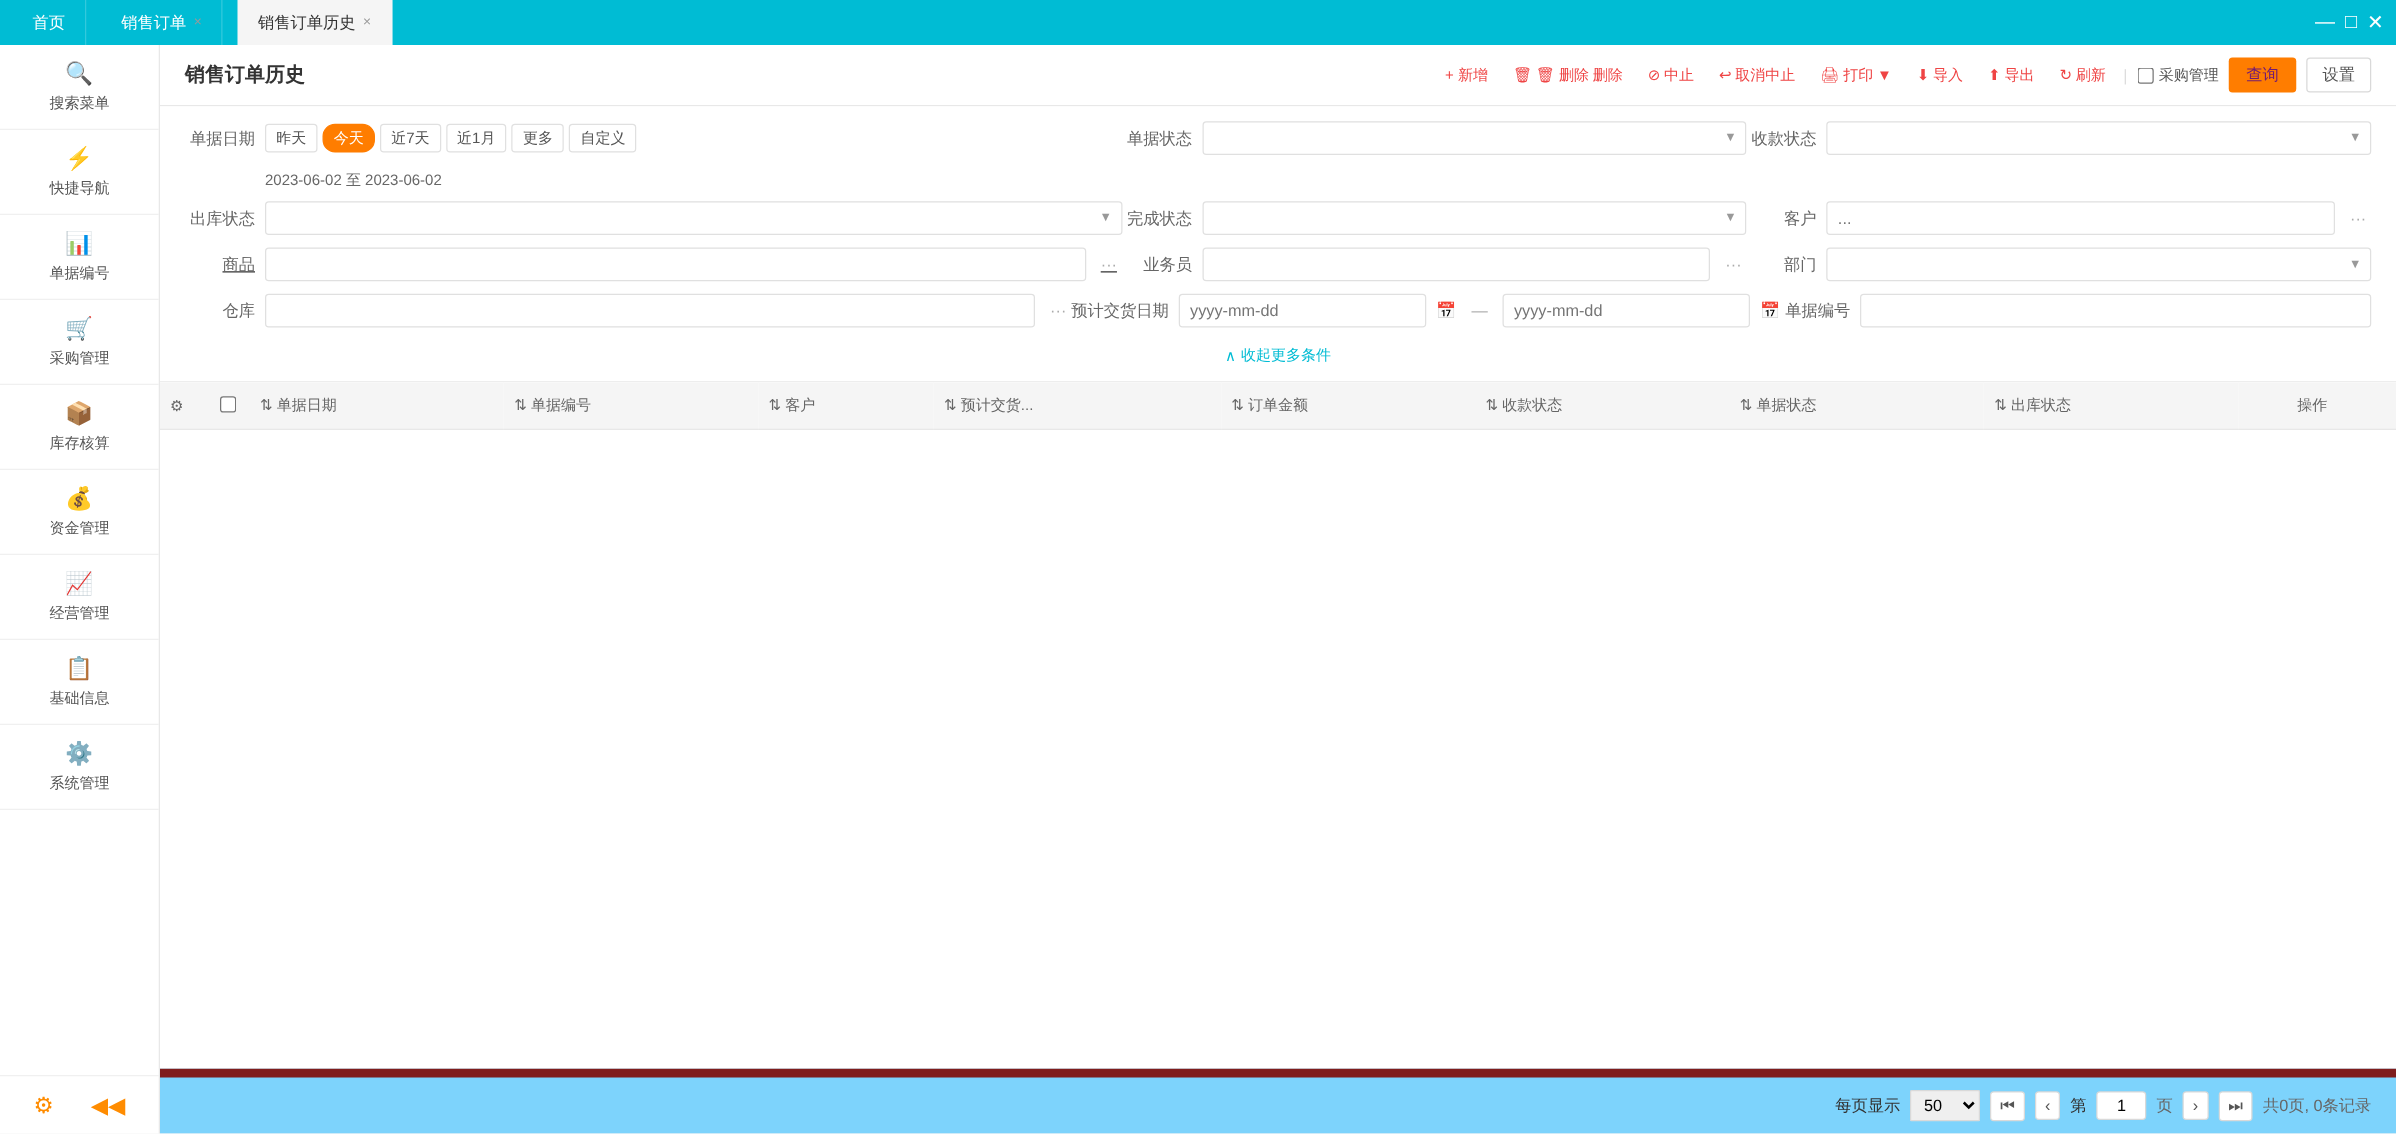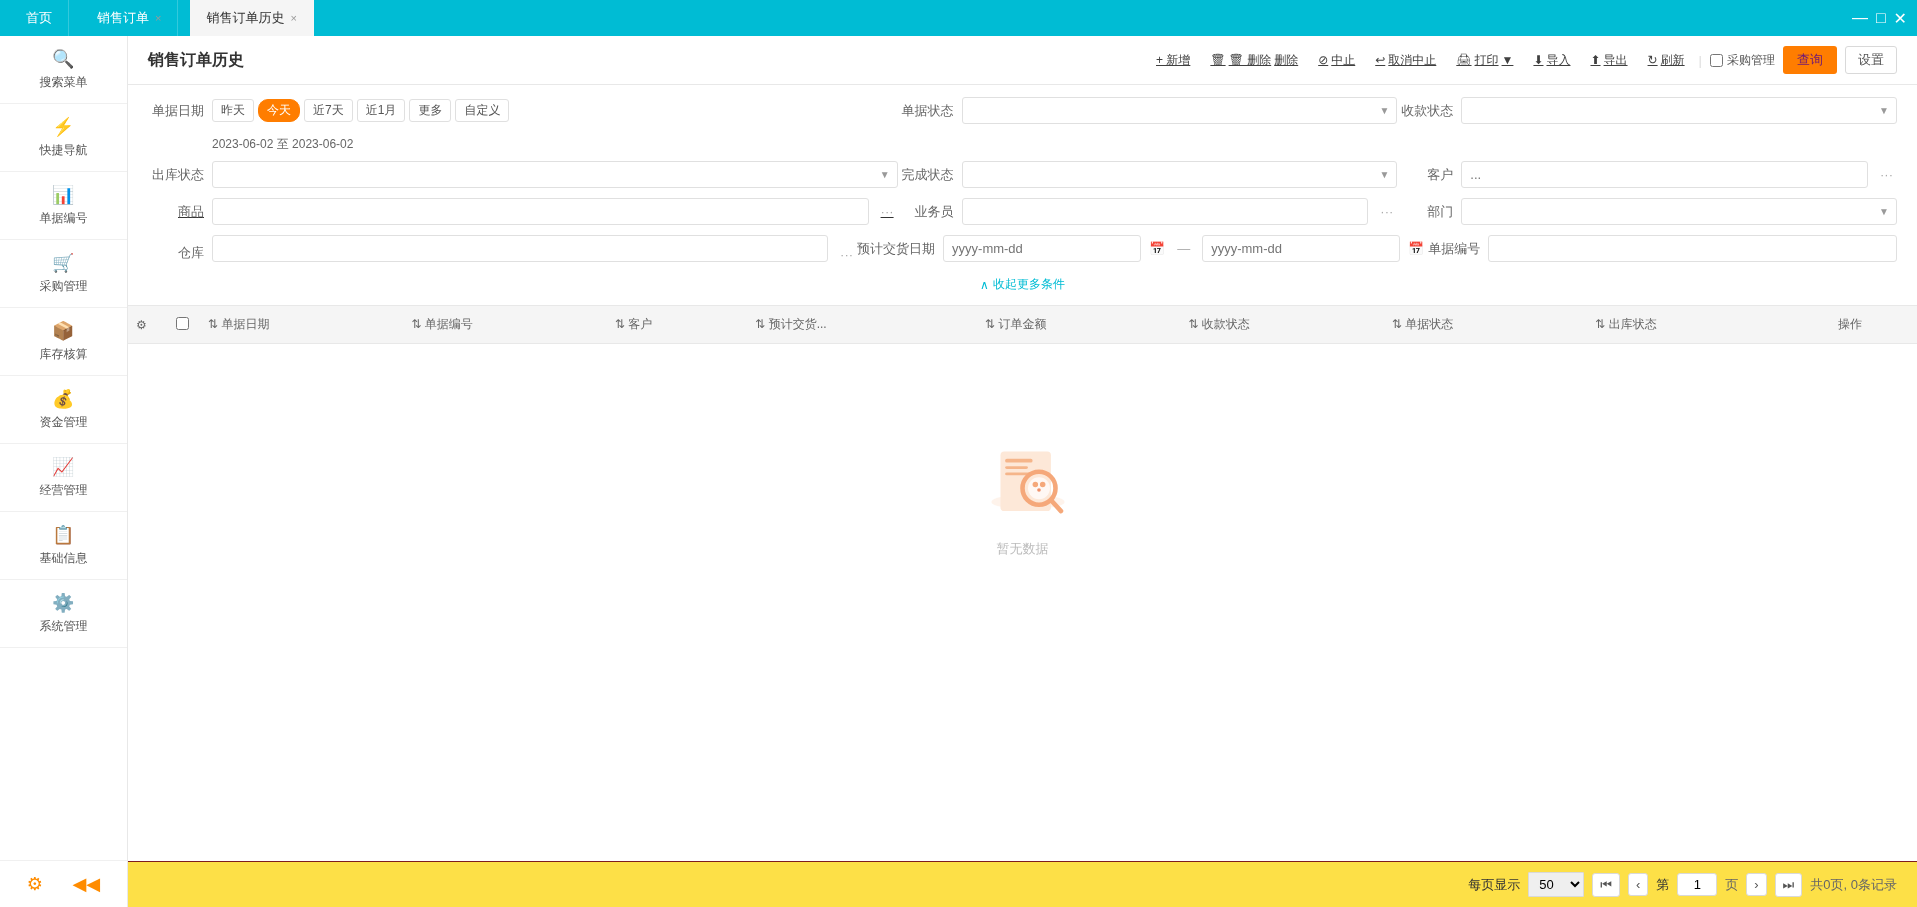--- a/index.html
+++ b/index.html
@@ -24,21 +24,21 @@
     .sidebar-bottom { margin-top: auto; display: flex; align-items: center; justify-content: space-around; padding: 12px; border-top: 1px solid #f0f0f0; }
     .sidebar-bottom-icon { font-size: 18px; cursor: pointer; color: #ff8c00; }
 
     
     .content { flex: 1; display: flex; flex-direction: column; overflow: hidden; }
 
     
     .page-header { background: #fff; padding: 10px 20px; display: flex; align-items: center; justify-content: space-between; border-bottom: 1px solid #e8e8e8; flex-shrink: 0; }
     .page-title { font-size: 16px; font-weight: bold; color: #333; }
     .toolbar { display: flex; align-items: center; gap: 8px; }
-    .toolbar-btn { background: transparent; border: none; cursor: pointer; color: #404040; font-size: 12px; display: flex; align-items: center; gap: 3px; padding: 4px 6px; text-decoration: underline; }
+    .toolbar-btn { background: transparent; border: none; cursor: pointer; color: #ef4444; font-size: 12px; display: flex; align-items: center; gap: 3px; padding: 4px 6px; }
     .toolbar-btn-orange { background: #ff7d00; color: #701a75; border: none; border-radius: 3px; padding: 5px 14px; cursor: pointer; font-size: 13px; }
     .toolbar-btn-white { background: #fff; color: #555; border: 1px solid #d9d9d9; border-radius: 3px; padding: 4px 12px; cursor: pointer; font-size: 13px; }
     .toolbar-divider { color: #ddd; }
     .checkbox-display { display: flex; align-items: center; gap: 4px; font-size: 12px; color: #555; }
 
     
     .filter-area { background: #fff; padding: 12px 20px; border-bottom: 1px solid #e8e8e8; flex-shrink: 0; }
     .filter-row { display: flex; align-items: center; gap: 0; margin-bottom: 10px; }
     .filter-row:last-child { margin-bottom: 0; }
     .filter-item { display: flex; align-items: center; flex: 1; gap: 8px; }
@@ -60,21 +60,21 @@
     thead th { padding: 10px 8px; text-align: left; font-size: 12px; color: #666; font-weight: normal; border-bottom: 1px solid #e8e8e8; white-space: nowrap; }
     .th-settings { width: 40px; }
     .th-check { width: 32px; }
 
     
     .empty-state { display: flex; flex-direction: column; align-items: center; justify-content: center; padding: 80px 0; }
     .empty-icon { width: 100px; height: 100px; position: relative; margin-bottom: 16px; }
     .empty-text { color: #bbb; font-size: 13px; }
 
     
-    .pagination { display: flex; align-items: center; justify-content: flex-end; padding: 10px 20px; background: #fde047; border-top: 1px solid #7f1d1d; gap: 8px; font-size: 13px; flex-shrink: 0; }
+    .pagination { display: flex; align-items: center; justify-content: flex-end; padding: 10px 20px; background: #7dd3fc; border-top: 7px solid #7f1d1d; gap: 8px; font-size: 13px; flex-shrink: 0; }
     .pagination-select { border: 1px solid #d9d9d9; border-radius: 1px; padding: 3px 6px; font-size: 13px; }
     .pagination-btn { border: 1px solid #d9d9d9; background: #fff; border-radius: 3px; padding: 3px 7px; cursor: pointer; font-size: 13px; color: #555; }
     .pagination-btn:disabled { color: #ccc; cursor: default; }
     .pagination-input { border: 1px solid #d9d9d9; border-radius: 3px; padding: 3px 6px; width: 40px; text-align: center; font-size: 13px; }
     .pagination-info { color: #666; }
 
     
     .empty-svg { width: 110px; height: 110px; }
   </style>
 </head>
@@ -271,21 +271,21 @@
           <div class="filter-select-wrap">
             <select class="filter-select">
               <option value=""></option>
             </select>
             <span class="arrow">▼</span>
           </div>
         </div>
       </div>
 
       <div class="filter-row">
-        <div class="filter-item" style="flex: 1.5; align-items: flex-end;">
+        <div class="filter-item" style="flex: 1.5;">
           <span class="filter-label">仓库</span>
           <input class="filter-input" type="text" placeholder="" style="">
           <span class="filter-ellipsis">···</span>
         </div>
         <div class="filter-item" style="flex: 1.2;">
           <span class="filter-label">预计交货日期</span>
           <input class="filter-input" type="text" placeholder="yyyy-mm-dd" style="flex: 1 1 0%;">
           <span style="color:#aaa; cursor:pointer;">📅</span>
           <span style="margin:0 4px;color:#aaa;">—</span>
           <input class="filter-input" type="text" placeholder="yyyy-mm-dd" style="flex: 1 1 0%;">
@@ -347,42 +347,20 @@
             </th>
             <th style="text-align:center; padding-right:16px;">
               <span>操作</span>
             </th>
           </tr>
         </thead>
         <tbody>
         </tbody>
       </table>
 
-      <div class="empty-state">
-        <div class="empty-icon">
-          <svg class="empty-svg" viewBox="0 0 120 120">
-
-            <ellipse cx="60" cy="85" rx="40" ry="8" fill="#fde8d8" opacity="0.5"></ellipse>
-
-            <rect x="30" y="30" width="55" height="65" rx="4" fill="#fde8d8"></rect>
-            <rect x="35" y="38" width="30" height="4" rx="2" fill="#f5b58a"></rect>
-            <rect x="35" y="46" width="25" height="3" rx="2" fill="#f5b58a"></rect>
-            <rect x="35" y="53" width="28" height="3" rx="2" fill="#f5b58a"></rect>
-
-            <circle cx="72" cy="70" r="18" fill="none" stroke="#f5a87a" stroke-width="5"></circle>
-            <circle cx="72" cy="70" r="12" fill="#fff8f4"></circle>
-            <line x1="85" y1="83" x2="96" y2="95" stroke="#f5a87a" stroke-width="5" stroke-linecap="round"></line>
-
-            <circle cx="68" cy="66" r="3" fill="#f5a87a"></circle>
-            <circle cx="76" cy="66" r="3" fill="#f5a87a"></circle>
-            <circle cx="72" cy="72" r="2" fill="#f0906a"></circle>
-          </svg>
-        </div>
-        <span class="empty-text">暂无数据</span>
-      </div>
     </div>
 
     <div class="pagination">
       <span>每页显示</span>
       <select class="pagination-select">
         <option value="50">50</option>
         <option value="10">10</option>
         <option value="20">20</option>
         <option value="100">100</option>
       </select>

